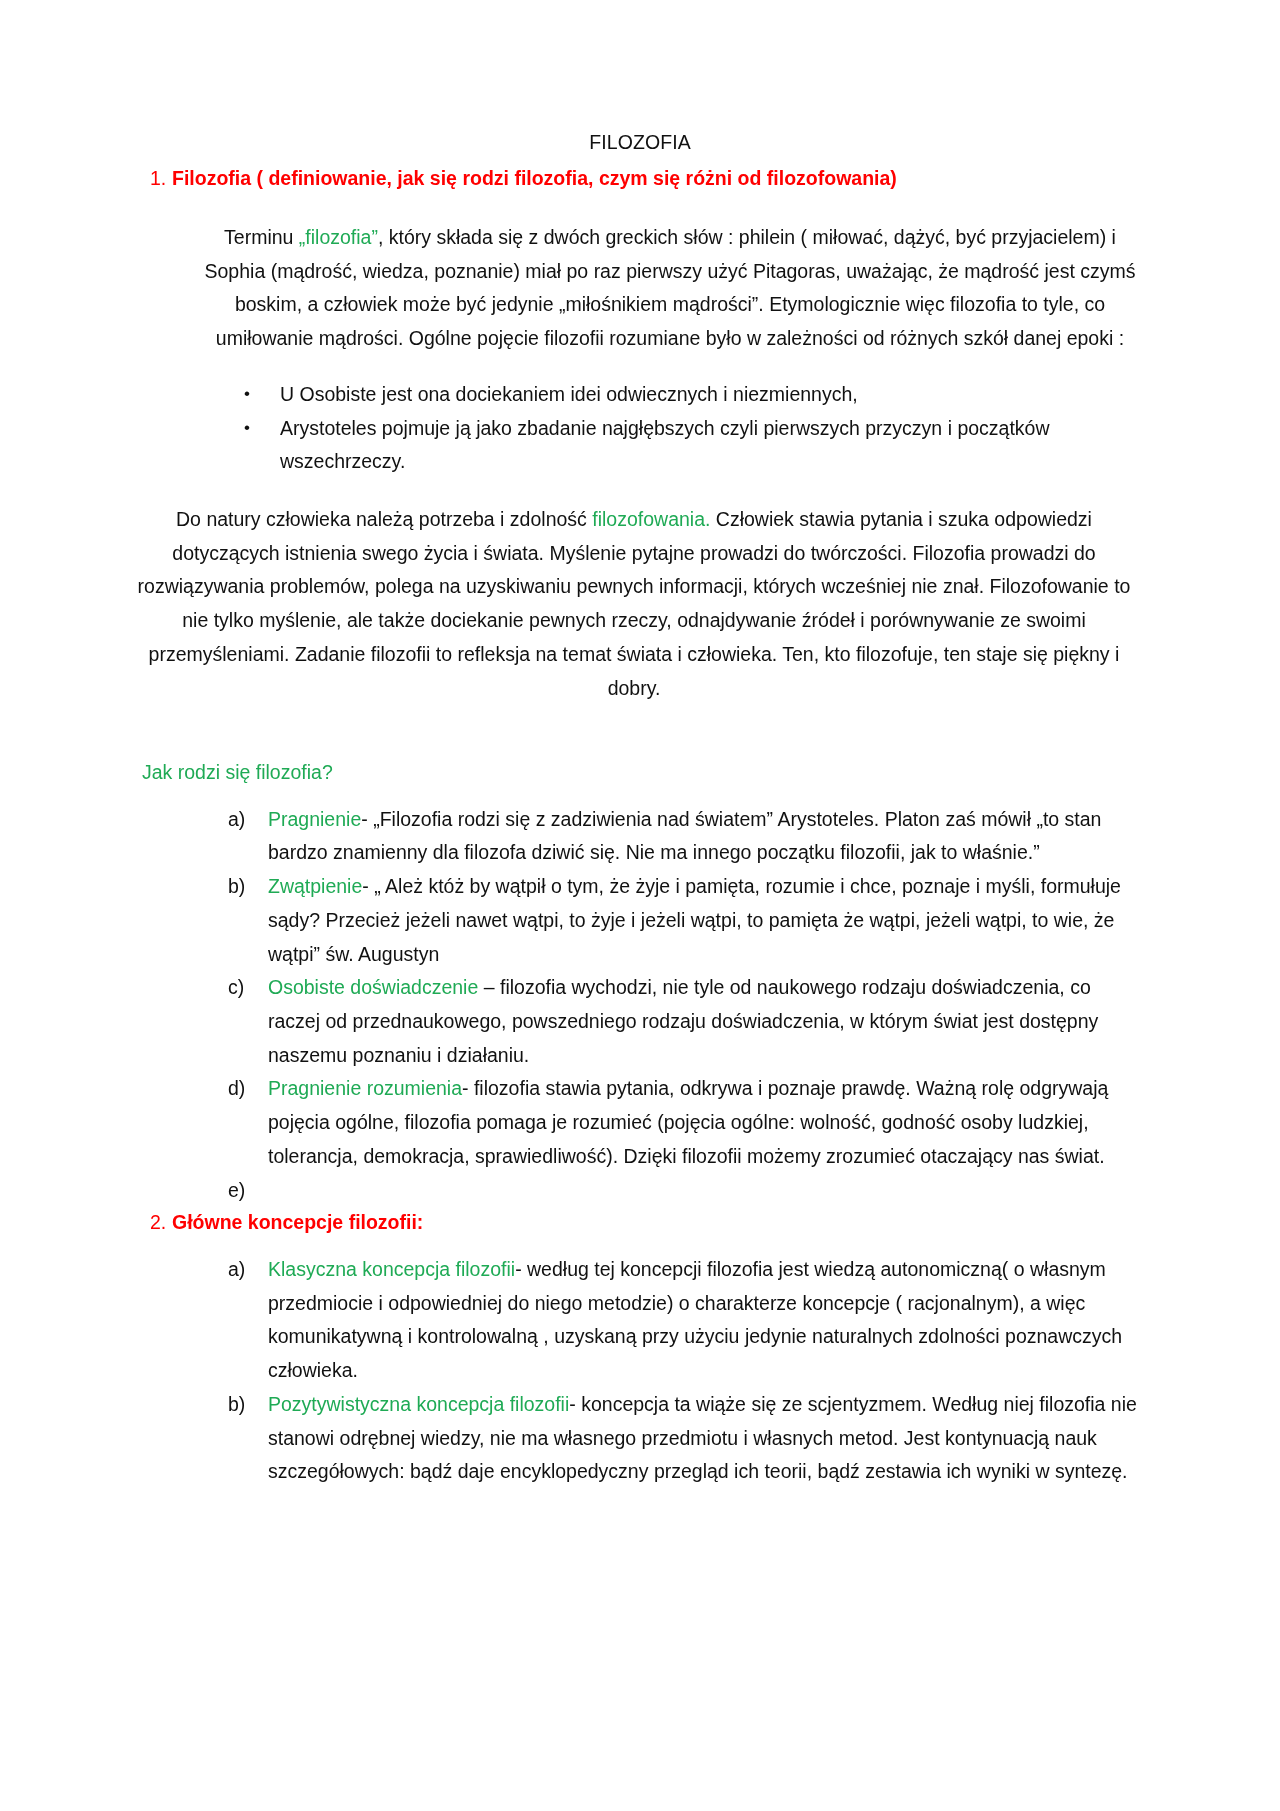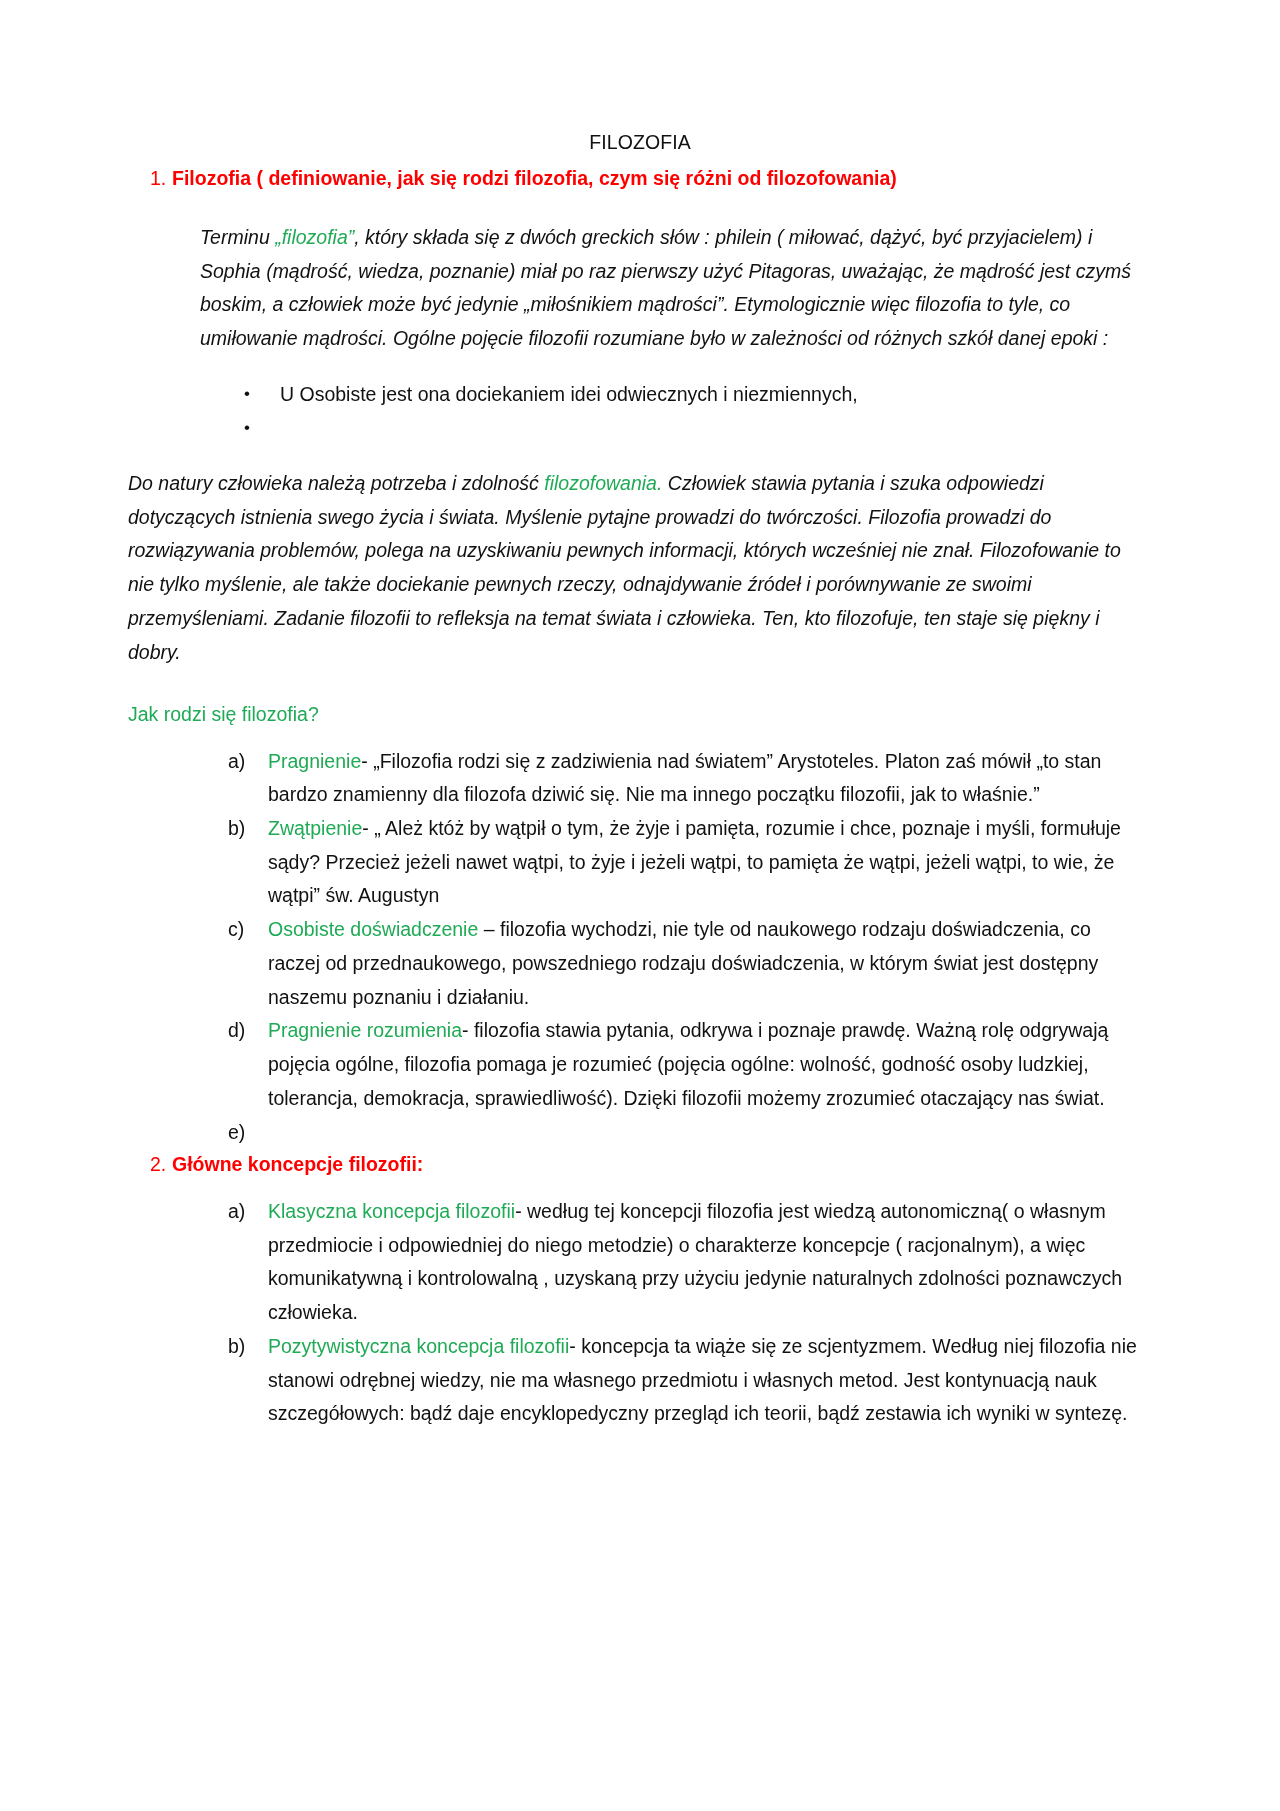--- a/index.html
+++ b/index.html
@@ -54,23 +54,22 @@
   }
   .olist > li .item-text {
     flex: 1 1 auto;
     font-weight: bold;
   }
   
   .para {
     font-size: 19.5px;
     line-height: 1.73;
     color: #111111;
-    margin: 4px;
-    text-align: left;
-    font-style: italic;
+    margin: 12px;
+    text-align: center;
   }
   .para.indent {
     margin-left: 72px;
     margin-top: 26px;
   }
   .para.full {
     margin-left: 0;
     margin-top: 24px;
   }
   .spacer-md { height: 26px; }
@@ -124,21 +123,21 @@
     flex: 1 1 auto;
     padding-right: 14px;
   }
   .alist.tight > li { margin-bottom: 0; }
   
   .green { color: #1faa55; }
   .heading-green {
     font-size: 19.5px;
     line-height: 1.6;
     color: #1faa55;
-    margin: 0;
+    margin: 14px;
   }
 </style>
 </head>
 <body>
 
 <div class="page">
 
   <div class="doc-title">FILOZOFIA</div>
 
   <ol class="olist">
@@ -152,20 +151,21 @@
     <span>Terminu </span><span class="green">„filozofia”</span><span>, który składa się z dwóch greckich słów : philein ( miłować, dążyć, być przyjacielem) i Sophia (mądrość, wiedza, poznanie) miał po raz pierwszy użyć Pitagoras, uważając, że mądrość jest czymś boskim, a człowiek może być jedynie „miłośnikiem mądrości”. Etymologicznie więc filozofia to tyle, co umiłowanie mądrości. Ogólne pojęcie filozofii rozumiane było w zależności od różnych szkół danej epoki :</span>
   </p>
 
   <ul class="bullets">
     <li>
       <span class="bul">•</span>
       <span class="bul-text">U Osobiste jest ona dociekaniem idei odwiecznych i niezmiennych,</span>
     </li>
     <li>
       <span class="bul">•</span>
+      <span class="bul-text">Arystoteles pojmuje ją jako zbadanie najgłębszych czyli pierwszych przyczyn i początków wszechrzeczy.</span>
     </li>
   </ul>
 
   <p class="para full">
     <span> Do natury człowieka należą potrzeba i zdolność </span><span class="green">filozofowania.</span><span> Człowiek stawia pytania i szuka odpowiedzi dotyczących istnienia swego życia i świata. Myślenie pytajne prowadzi do twórczości. Filozofia prowadzi do rozwiązywania problemów, polega na uzyskiwaniu pewnych informacji, których wcześniej nie znał. Filozofowanie to nie tylko myślenie, ale także dociekanie pewnych rzeczy, odnajdywanie źródeł i porównywanie ze swoimi przemyśleniami. Zadanie filozofii to refleksja na temat świata i człowieka. Ten, kto filozofuje, ten staje się piękny i dobry.</span>
   </p>
 
   <div class="spacer-md"></div>
 
   <p class="heading-green">Jak rodzi się filozofia?</p>

